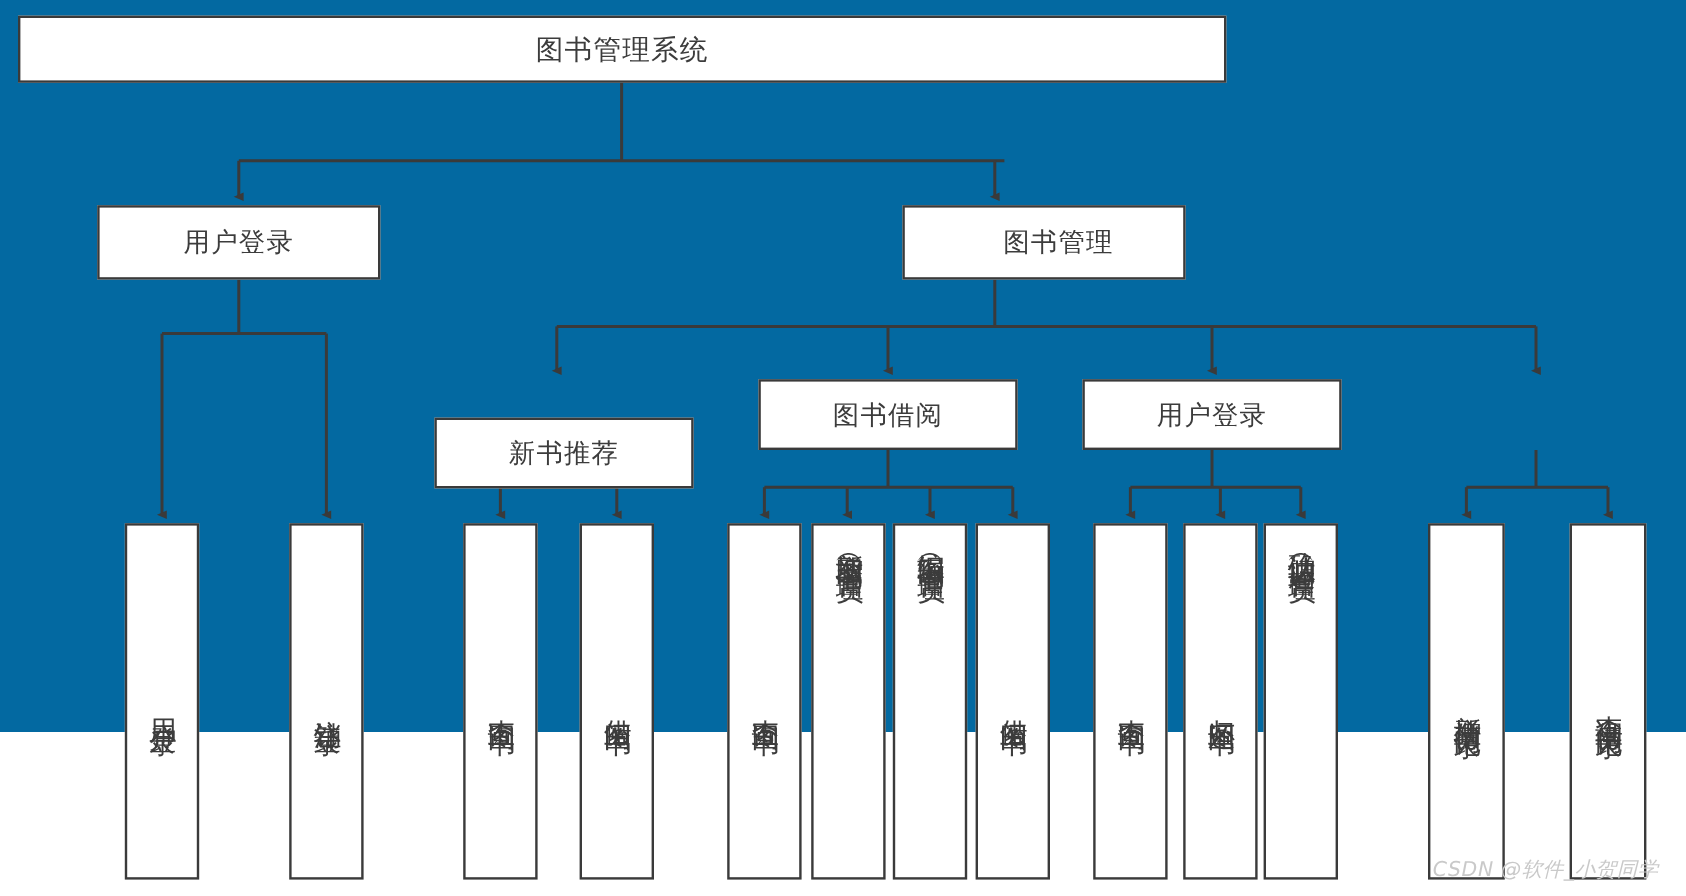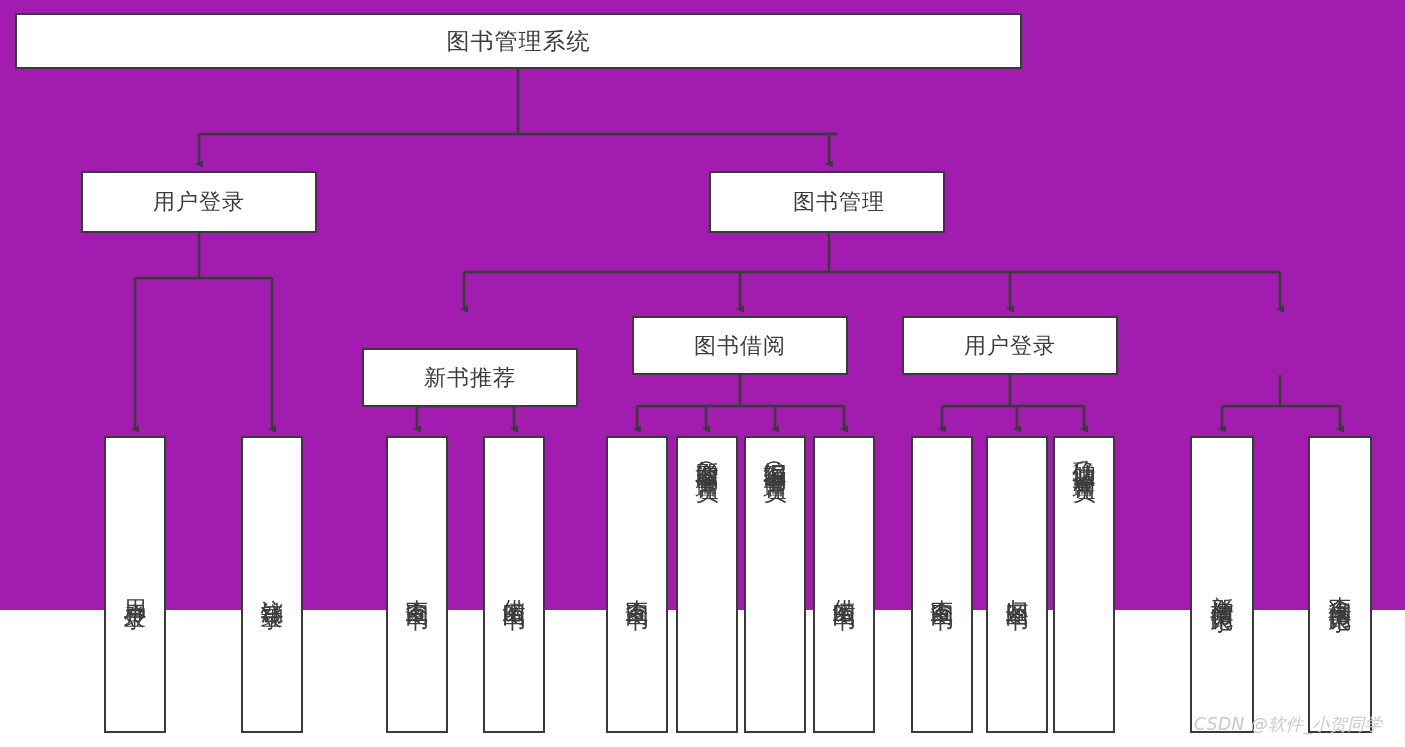--- a/index.html
+++ b/index.html
@@ -1,20 +1,20 @@
 <!DOCTYPE html>
 <html><head>
 <meta charset="utf-8">
 <style>
   html,body{margin:0;padding:0;background:#ffffff;}
   body{
     width:1405px;height:747px;overflow:hidden;
     font-family:"DejaVu Sans","Liberation Sans",sans-serif;
   }
-  #stage{position:relative;width:1405px;height:610px;background:#a21caf;}
+  #stage{position:relative;width:1405px;height:610px;background:#0369a1;}
   svg#wires{position:absolute;left:0;top:0;width:1405px;height:747px;}
   .node{
     position:absolute;
     box-sizing:border-box;
     background:#ffffff;
     border:2.5px solid #3a3a3a;
     display:flex;
     align-items:center;
     justify-content:center;
     color:#3c3c3c;
@@ -104,21 +104,21 @@
     </g>
   </svg>
 
   <div class="node h" id="root-node" style="left:15px;top:13px;width:1007px;height:56px;">
     <span>图书管理系统</span>
   </div>
 
   <div class="node h" style="left:81px;top:171px;width:236px;height:62px;">
     <span>用户登录</span>
   </div>
-  <div class="node h" style="left:709px;top:171px;width:236px;height:62px;padding-left:24px;">
+  <div class="node h" style="left:752px;top:171px;width:236px;height:62px;padding-left:24px;">
     <span>图书管理</span>
   </div>
 
   <div class="node h" style="left:362px;top:316px;width:216px;height:59px;margin-top:32px;">
     <span>新书推荐</span>
   </div>
   <div class="node h" style="left:632px;top:316px;width:216px;height:59px;">
     <span>图书借阅</span>
   </div>
   <div class="node h" style="left:902px;top:316px;width:216px;height:59px;">

